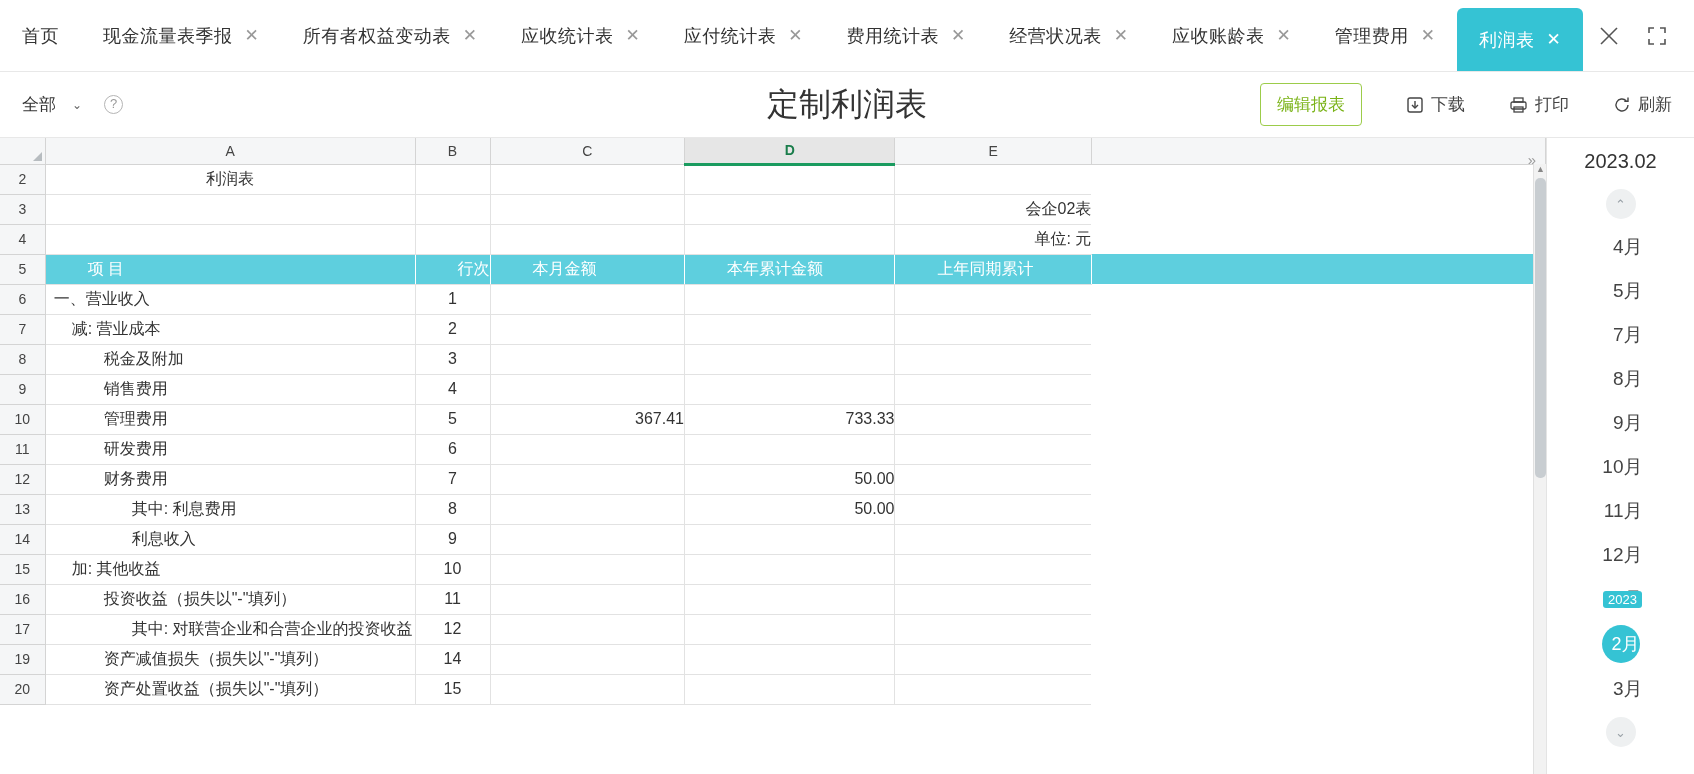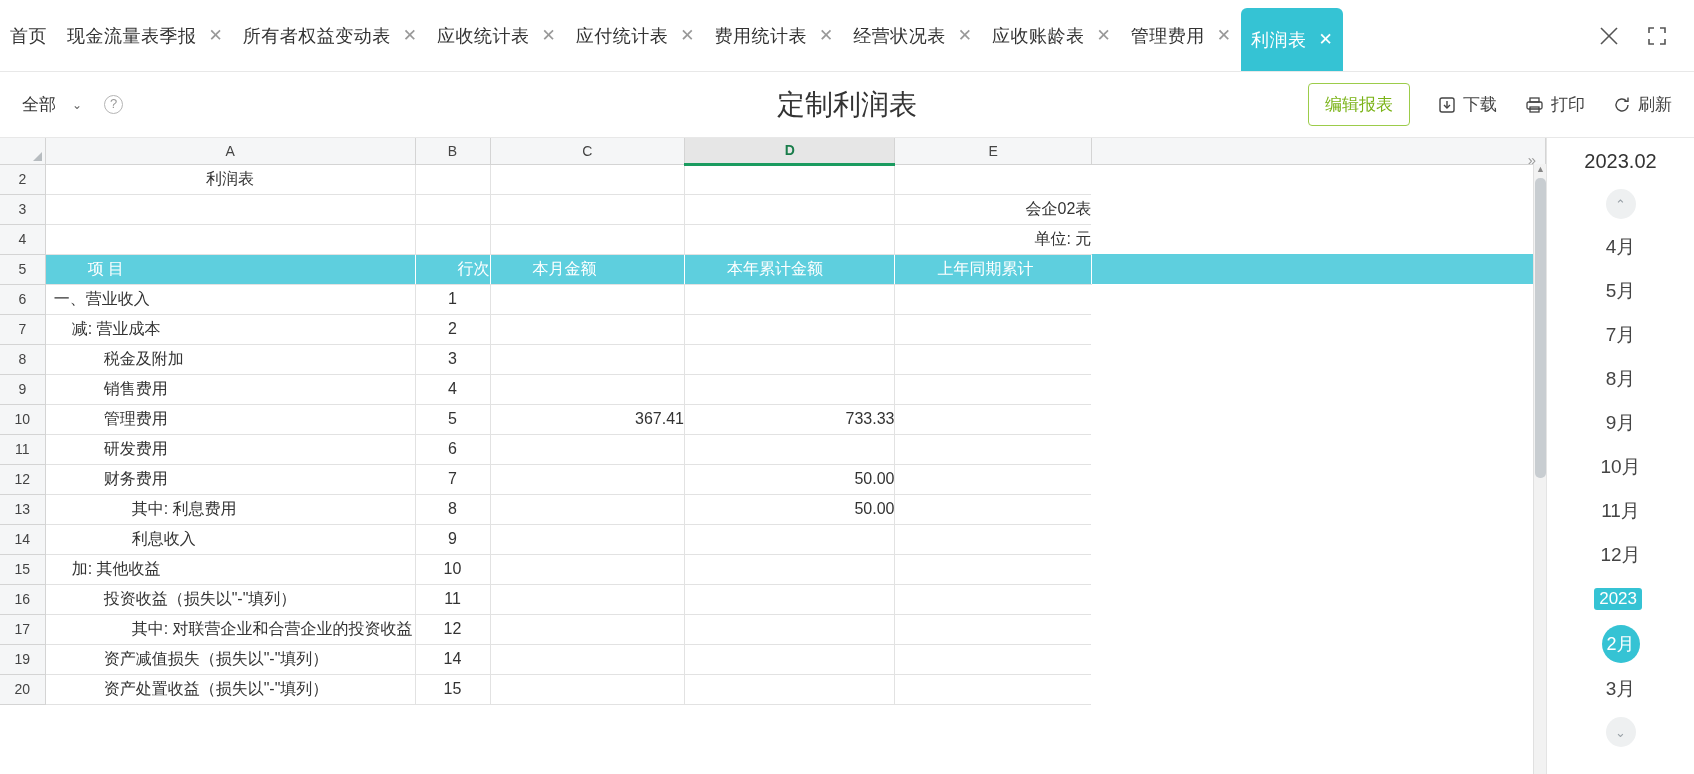--- a/index.html
+++ b/index.html
@@ -14,21 +14,21 @@
 
   
   .tabbar {
     display: flex; align-items: stretch;
     height: 72px;
     background: #ffffff;
     border-bottom: 1px solid #e8e8e8;
   }
   .tab {
     display: flex; align-items: center; 
-    padding: 0 10px;
+    padding: 0 22px;
     font-size: 18px;
     color: #333;
     cursor: pointer;
     white-space: nowrap;
     position: relative;
   }
   .tab .tab-label { letter-spacing: .5px; }
   .tab .tab-close {
     margin-left: 12px; font-size: 17px; color: #999; line-height: 1;
   }
@@ -63,24 +63,24 @@
   .help-icon {
     margin-left: 22px;
     width: 19px; height: 19px; border-radius: 50%;
     border: 1.4px solid #b5b5b5; color: #9a9a9a;
     font-size: 13px; line-height: 16px; text-align: center;
     cursor: pointer;
   }
   .report-title {
     position: absolute; left: 0; right: 0; top: 0; bottom: 0;
     display: flex; align-items: center; justify-content: center;
-    font-size: 28px; color: #333; pointer-events: none;
+    font-size: 32px; color: #333; pointer-events: none;
   }
   .toolbar-right {
-    margin-left: auto; display: flex; align-items: center; gap: 28px; z-index: 2;
+    margin-left: auto; display: flex; align-items: center; gap: 44px; z-index: 2;
   }
   .btn-outline {
     border: 1px solid #9ccc4a; color: #7ab317;
     border-radius: 4px; padding: 9px 16px; font-size: 17px;
     background: #fff; cursor: pointer;
   }
   .tb-action {
     display: flex; align-items: center; gap: 7px;
     font-size: 17px; color: #444; cursor: pointer;
   }
@@ -190,31 +190,31 @@
     font-size: 20px; color: #333; margin: 4px 0 10px 0;
   }
   .circ-btn {
     width: 30px; height: 30px; border-radius: 50%;
     background: #eef0f1; color: #9aa2a8;
     display: flex; align-items: center; justify-content: center;
     font-size: 13px; margin: 6px 0; cursor: pointer;
   }
   .month {
     font-size: 19px; color: #444; margin: 9px 0; cursor: pointer;
-    width: 44px; text-align: center;
+    width: 44px; text-align: right;
   }
   .month.sel {
     background: #35c3d4; color: #fff;
     border-radius: 50%; width: 38px; height: 38px;
     line-height: 38px; margin: 4px 0; font-size: 18px;
   }
   .yearbadge {
     position: absolute; right: 52px;
     background: #35c3d4; color: #fff;
-    font-size: 17px; padding: 1px 5px; border-radius: 3px;
+    font-size: 13px; padding: 1px 5px; border-radius: 3px;
   }
   .month-wrap { position: relative; display: flex; align-items: center; justify-content: center; width: 100%; }
 </style>
 </head>
 <body>
 
 <div id="app">
 
   <div class="tabbar">
     <div class="tab">

